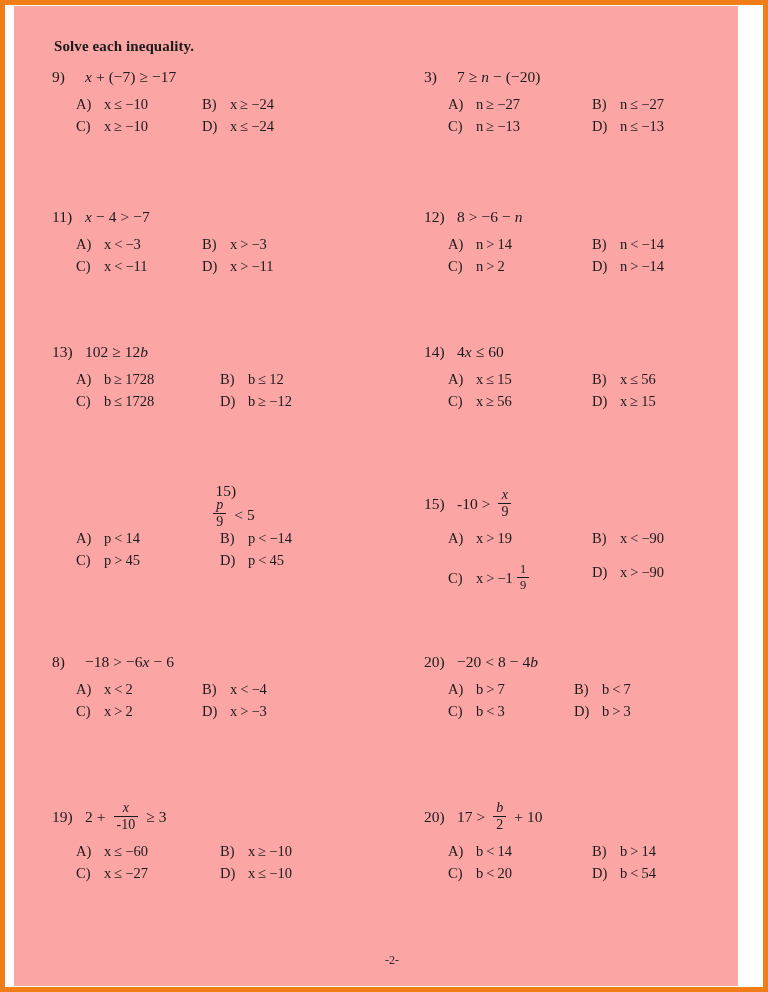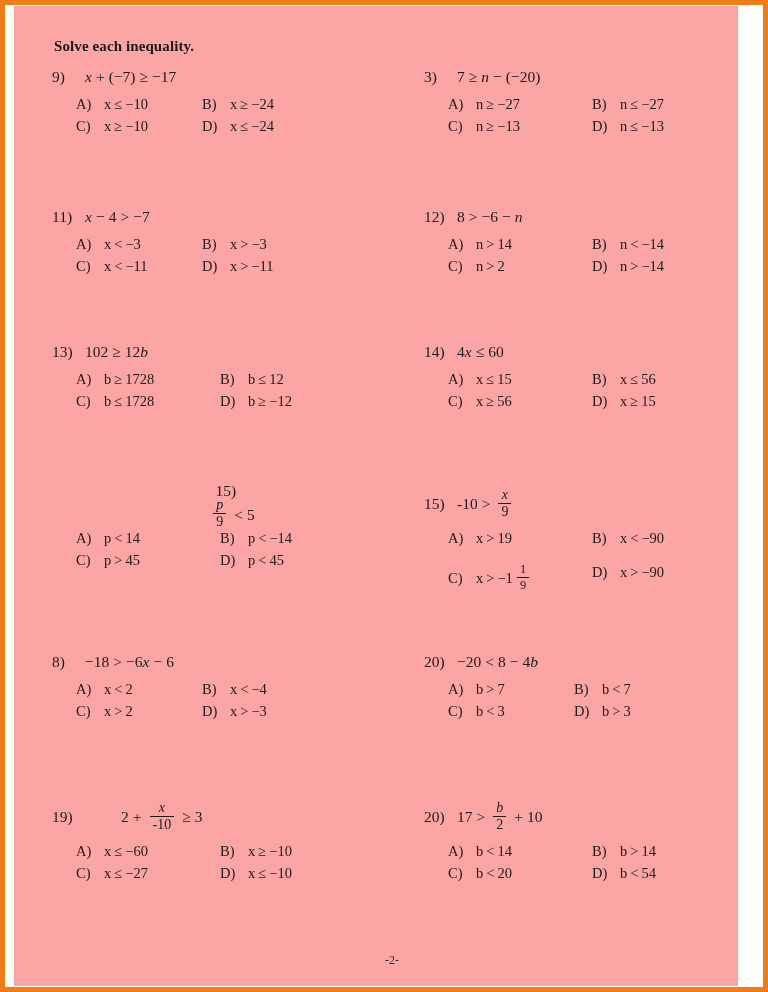--- a/index.html
+++ b/index.html
@@ -580,21 +580,21 @@
                 <span class="op-tight">&gt;</span>
                 <span>3</span>
               </div>
           </div>
         </div>
       </div>
 
       <div class="row" style="height:120px;">
 
         <div class="problem col-left">
-          <div class="stem" style="height:44px;gap:36px;">
+          <div class="stem" style="height:44px;">
             <span class="qnum">19)</span>
             <span class="expr">
               <span>2</span>
                 <span class="op">+</span>
               <span class="frac">
                 <span class="num it">x</span>
                 <span class="den">-10</span>
               </span>
               <span class="op">≥</span>
                 <span>3</span>

